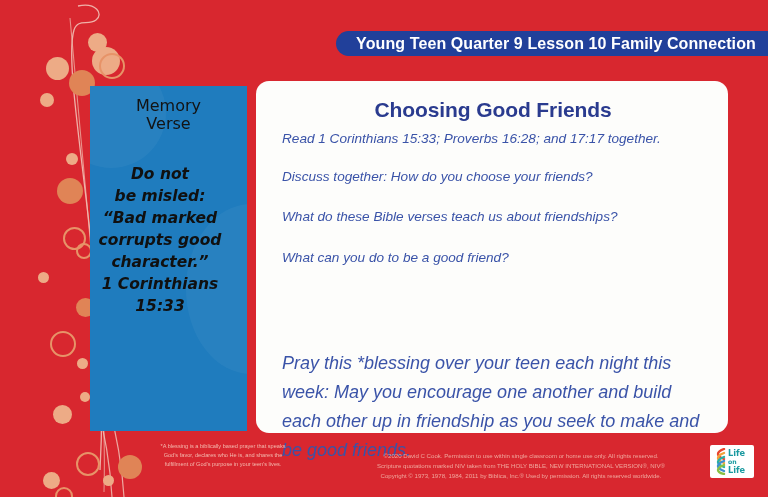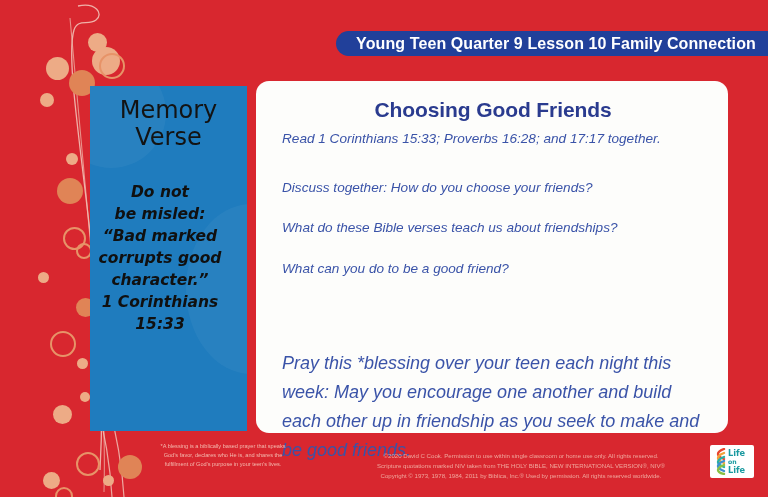--- a/index.html
+++ b/index.html
@@ -29,21 +29,21 @@
   }
 
   
   .verse-panel{
     position:absolute;left:90px;top:86px;width:157px;height:345px;
     background:#1f7cbe;overflow:hidden;
   }
   .verse-panel .sheen{position:absolute;border-radius:50%;background:rgba(255,255,255,.045);}
   .verse-title{
     position:relative;margin:0;padding-top:11px;text-align:center;
-    color:#131313;font-size:24px;font-weight:400;line-height:1.12;
+    color:#131313;font-size:16px;font-weight:400;line-height:1.12;
     font-family:"DejaVu Sans", sans-serif;
   }
   .verse-body{
     position:relative;margin:0;padding:30px 25px 0 8px;text-align:center;
     color:#101010;font-size:15.5px;font-weight:bold;font-style:italic;line-height:1.42;
     font-family:"DejaVu Sans", sans-serif;
   }
 
   
   .card{
@@ -57,21 +57,21 @@
     font-size:21px;font-weight:bold;line-height:1.2;letter-spacing:-.1px;
   }
   .card-read{
     margin:8px 0 0 0;text-align:left;color:#3a53a8;
     font-size:13.6px;font-style:italic;font-weight:500;line-height:1.3;
   }
   .q{
     margin:22px 0 0 0;color:#3a53a8;
     font-size:13.6px;font-style:italic;font-weight:500;line-height:1.35;
   }
-  .q.first{margin-top:31px;}
+  .q.first{margin-top:20px;}
   .pray{
     position:absolute;left:26px;right:24px;top:268px;
     color:#3a53a8;font-size:18px;font-style:italic;font-weight:500;line-height:1.62;
     margin:0;
   }
 
   
   .footnote{
     position:absolute;left:118px;top:442px;width:210px;
     text-align:center;color:#f4b9ae;

